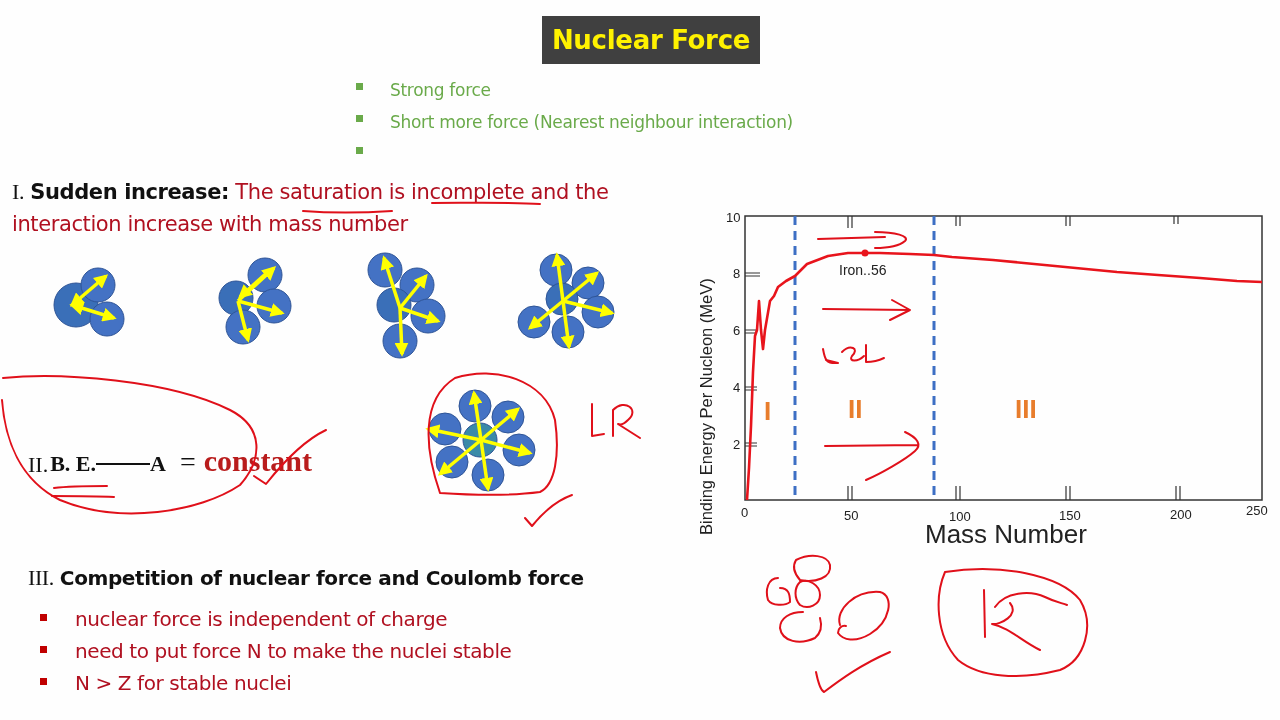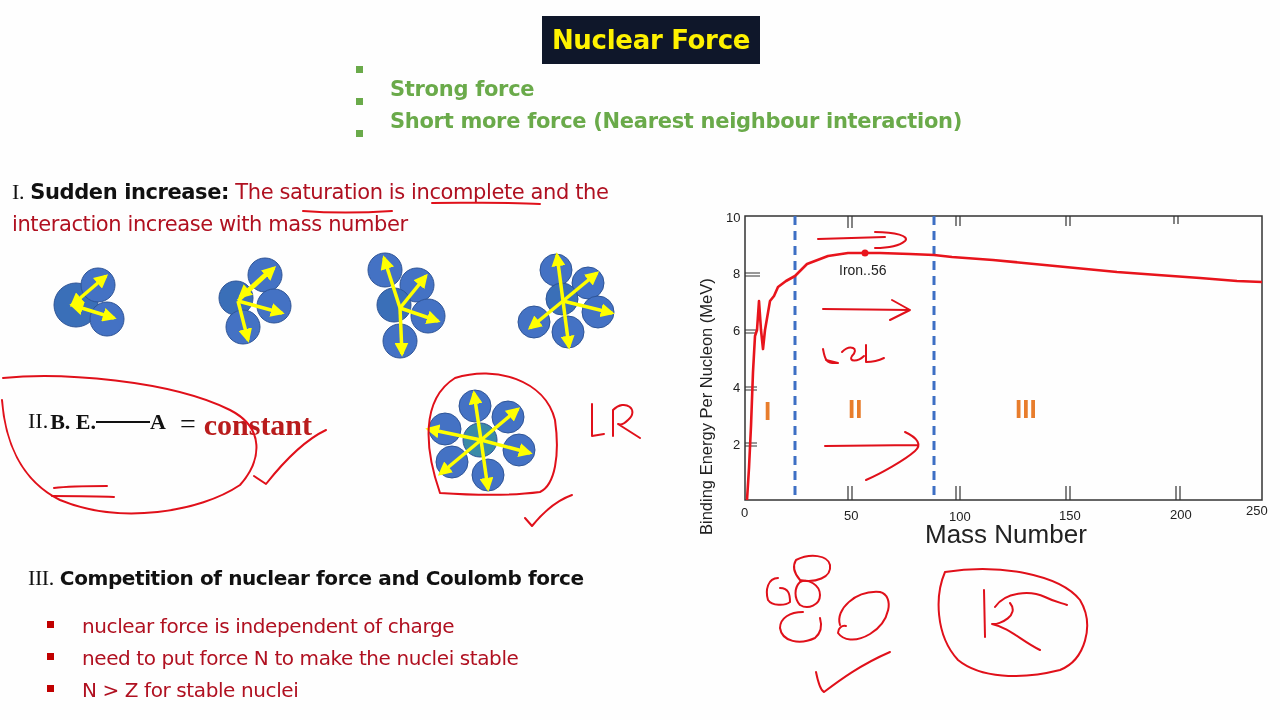--- a/index.html
+++ b/index.html
@@ -4,45 +4,45 @@
 <style>
   html, body { margin: 0; padding: 0; }
   body {
     width: 1280px; height: 720px; overflow: hidden; position: relative;
     background: #fefefe;
     font-family: "Liberation Sans", "DejaVu Sans", sans-serif;
   }
   .abs { position: absolute; }
   .title-box {
     left: 542px; top: 16px; width: 218px; height: 48px;
-    background: #0f172a;
+    background: #404040;
     display: flex; align-items: center; justify-content: center;
   }
   .title-text { color: #fff200; font-weight: bold; font-size: 26px; font-family: "DejaVu Sans", sans-serif; letter-spacing: -0.3px; }
   .green-list { left: 356px; top: 74px; margin: 0; padding: 0; list-style: none; }
   .green-list li {
-    color: #6aaa4a; font-weight: bold; font-size: 21px; height: 32px; line-height: 30px;
+    color: #6aaa4a; font-weight: normal; font-size: 17px; height: 32px; line-height: 30px;
     font-family: "DejaVu Sans", sans-serif; letter-spacing: -0.3px; white-space: nowrap;
-    display: flex; 
+    display: flex; align-items: center;
   }
   .sq-bullet { display: inline-block; width: 7px; height: 7px; margin-right: 27px; margin-top: -8px; }
   .sq-green { background: #6aaa4a; }
   .sq-red { background: #c00000; }
   .sec1 { left: 12px; top: 176px; width: 640px; font-size: 21px; line-height: 32px; color: #b01020; font-family: "DejaVu Sans", sans-serif; letter-spacing: -0.4px; }
   .roman { font-family: "Liberation Serif", serif; color: #111; font-size: 22px; }
   .bold-black { color: #111; font-weight: bold; }
-  .sec2 { left: 28px; top: 408px; height: 70px; display: flex; align-items: flex-start; font-family: "Liberation Serif", serif; }
+  .sec2 { left: 28px; top: 408px; height: 70px; display: flex; align-items: flex-end; font-family: "Liberation Serif", serif; }
   .frac { display: inline-flex; flex-direction: row; align-items: center; margin: 0 6px 0 2px; }
   .frac-num, .frac-den { font-weight: bold; font-size: 22px; color: #111; line-height: 28px; }
   .frac-bar { width: 54px; height: 2px; background: #111; }
   .equals { font-size: 28px; color: #111; margin: 0 8px; }
   .constant { font-weight: bold; color: #b91c1c; font-size: 30px; }
   .sec3 { left: 28px; top: 562px; font-size: 20px; font-family: "DejaVu Sans", sans-serif; letter-spacing: -0.4px; }
   .sec3-head { line-height: 32px; color: #111; white-space: nowrap; }
-  .red-list { margin: 16px; padding: 0; list-style: none; }
+  .red-list { margin: 9px; padding: 0; list-style: none; }
   .red-list li { color: #b01020; height: 32px; line-height: 32px; display: flex; align-items: center; white-space: nowrap; }
   .red-list .sq-bullet { margin-right: 28px; margin-left: 3px; margin-top: -4px; }
   svg text { font-family: "Liberation Sans", sans-serif; }
 </style>
 </head>
 <body>
 
 <div class="abs title-box">
   <span class="title-text">Nuclear Force</span>
 </div>

